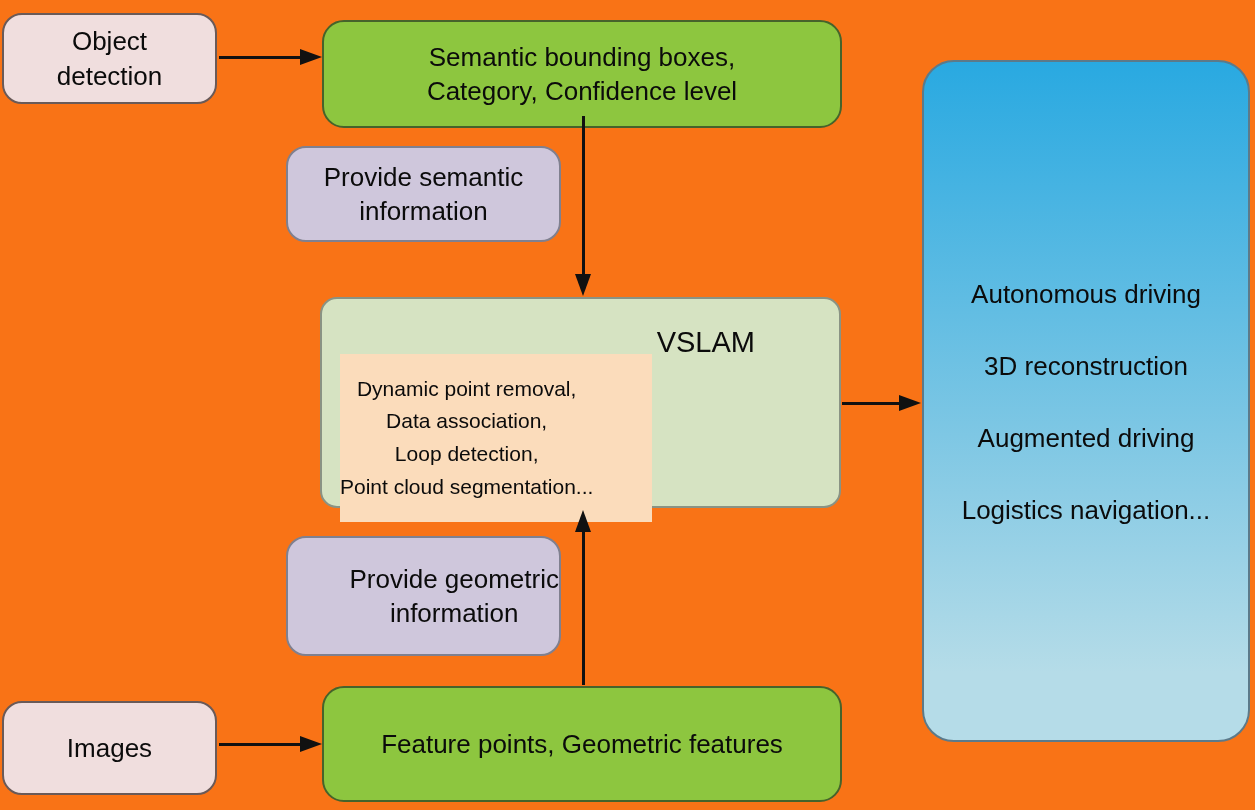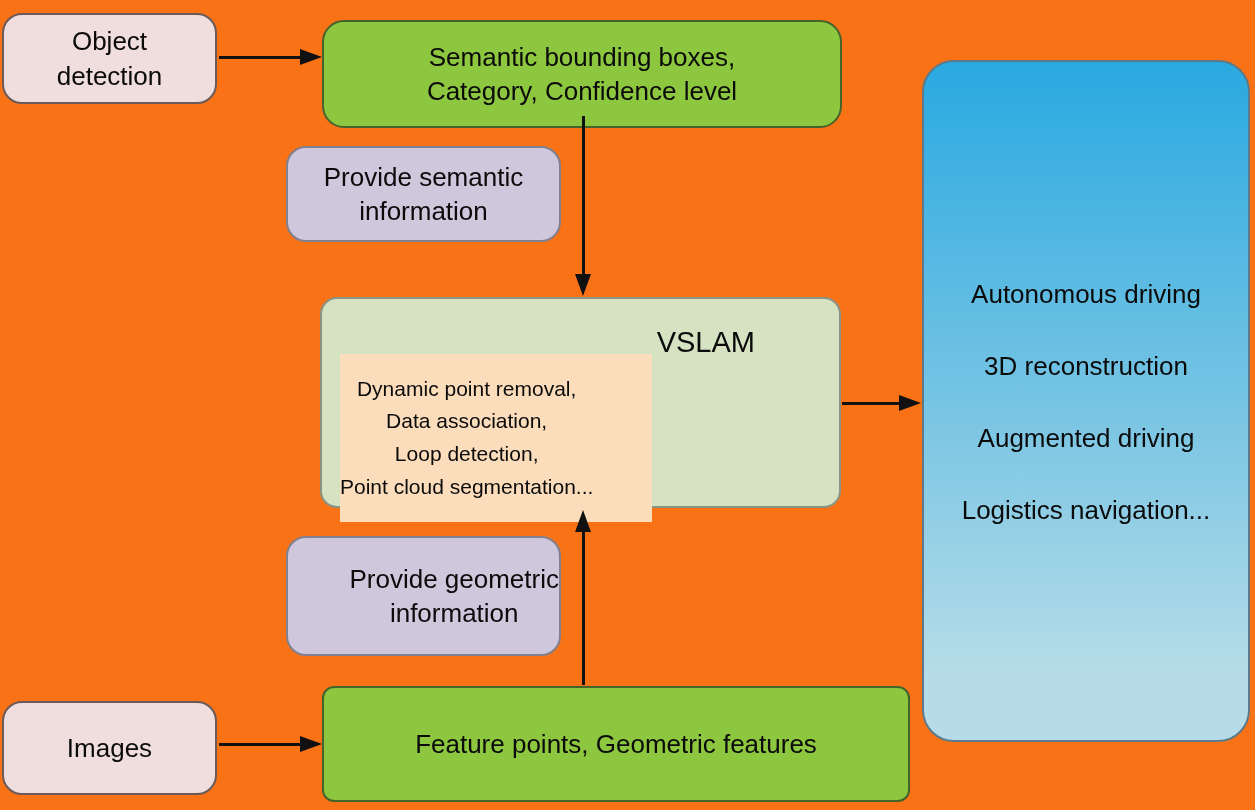--- a/index.html
+++ b/index.html
@@ -146,21 +146,21 @@
 Loop detection,
 Point cloud segmentation...</span>
     </div>
   </div>
 
   <div class="node purple" style="left:286px; top:536px; width:275px; height:120px;justify-content:flex-end;">
     <span>Provide geometric
 information</span>
   </div>
 
-  <div class="node green" style="left:322px; top:686px; width:588px; height:116px;border-radius:12px;">
+  <div class="node green" style="left:322px; top:686px; width:520px; height:116px;">
     <span>Feature points, Geometric features</span>
   </div>
 
   <div class="node pink" style="left:2px; top:701px; width:215px; height:94px;">
     <span>Images</span>
   </div>
 
   <div class="node blue" style="left:922px; top:60px; width:328px; height:682px;">
     <div class="blue-lines">
       <div class="blue-line">Autonomous driving</div>

